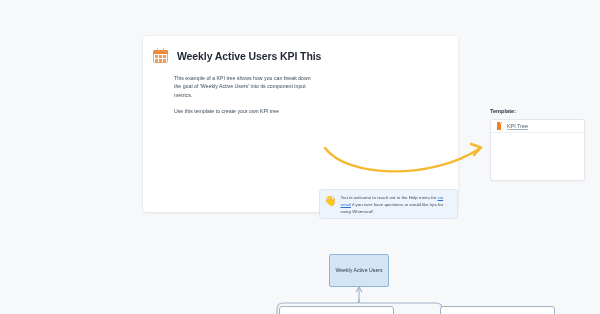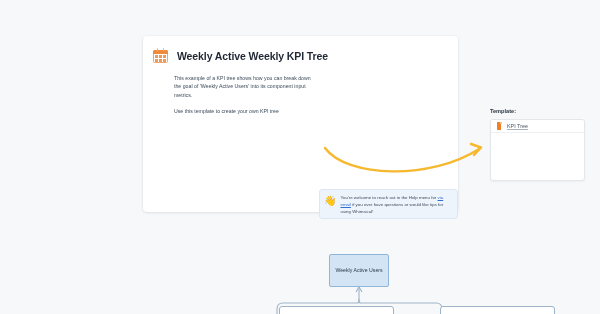--- a/index.html
+++ b/index.html
@@ -266,21 +266,21 @@
       <span class="ring r"></span>
       <span class="cal-grid">
           <i></i>
           <i></i>
           <i></i>
           <i></i>
           <i></i>
           <i></i>
         </span>
     </span>
-    <span id="card-title">Weekly Active Weekly KPI Tree</span>
+    <span id="card-title">Weekly Active Users KPI This</span>
   </div>
 
   <div id="card-body">
     <p class="body-para">This example of a KPI tree shows how you can break down the goal of 'Weekly Active Users' into its component input metrics.</p>
     <p class="body-para">Use this template to create your own KPI tree</p>
   </div>
 
   <svg id="curve-arrow" viewBox="0 0 170 40">
     <path d="M4 8 C 26 38, 110 40, 158 9" fill="none" stroke="#f5b82e" stroke-width="2.4" stroke-linecap="round"></path>
     <path d="M150 4 L160 7.5 L153 15" fill="none" stroke="#f5b82e" stroke-width="2.4" stroke-linecap="round" stroke-linejoin="round"></path>

